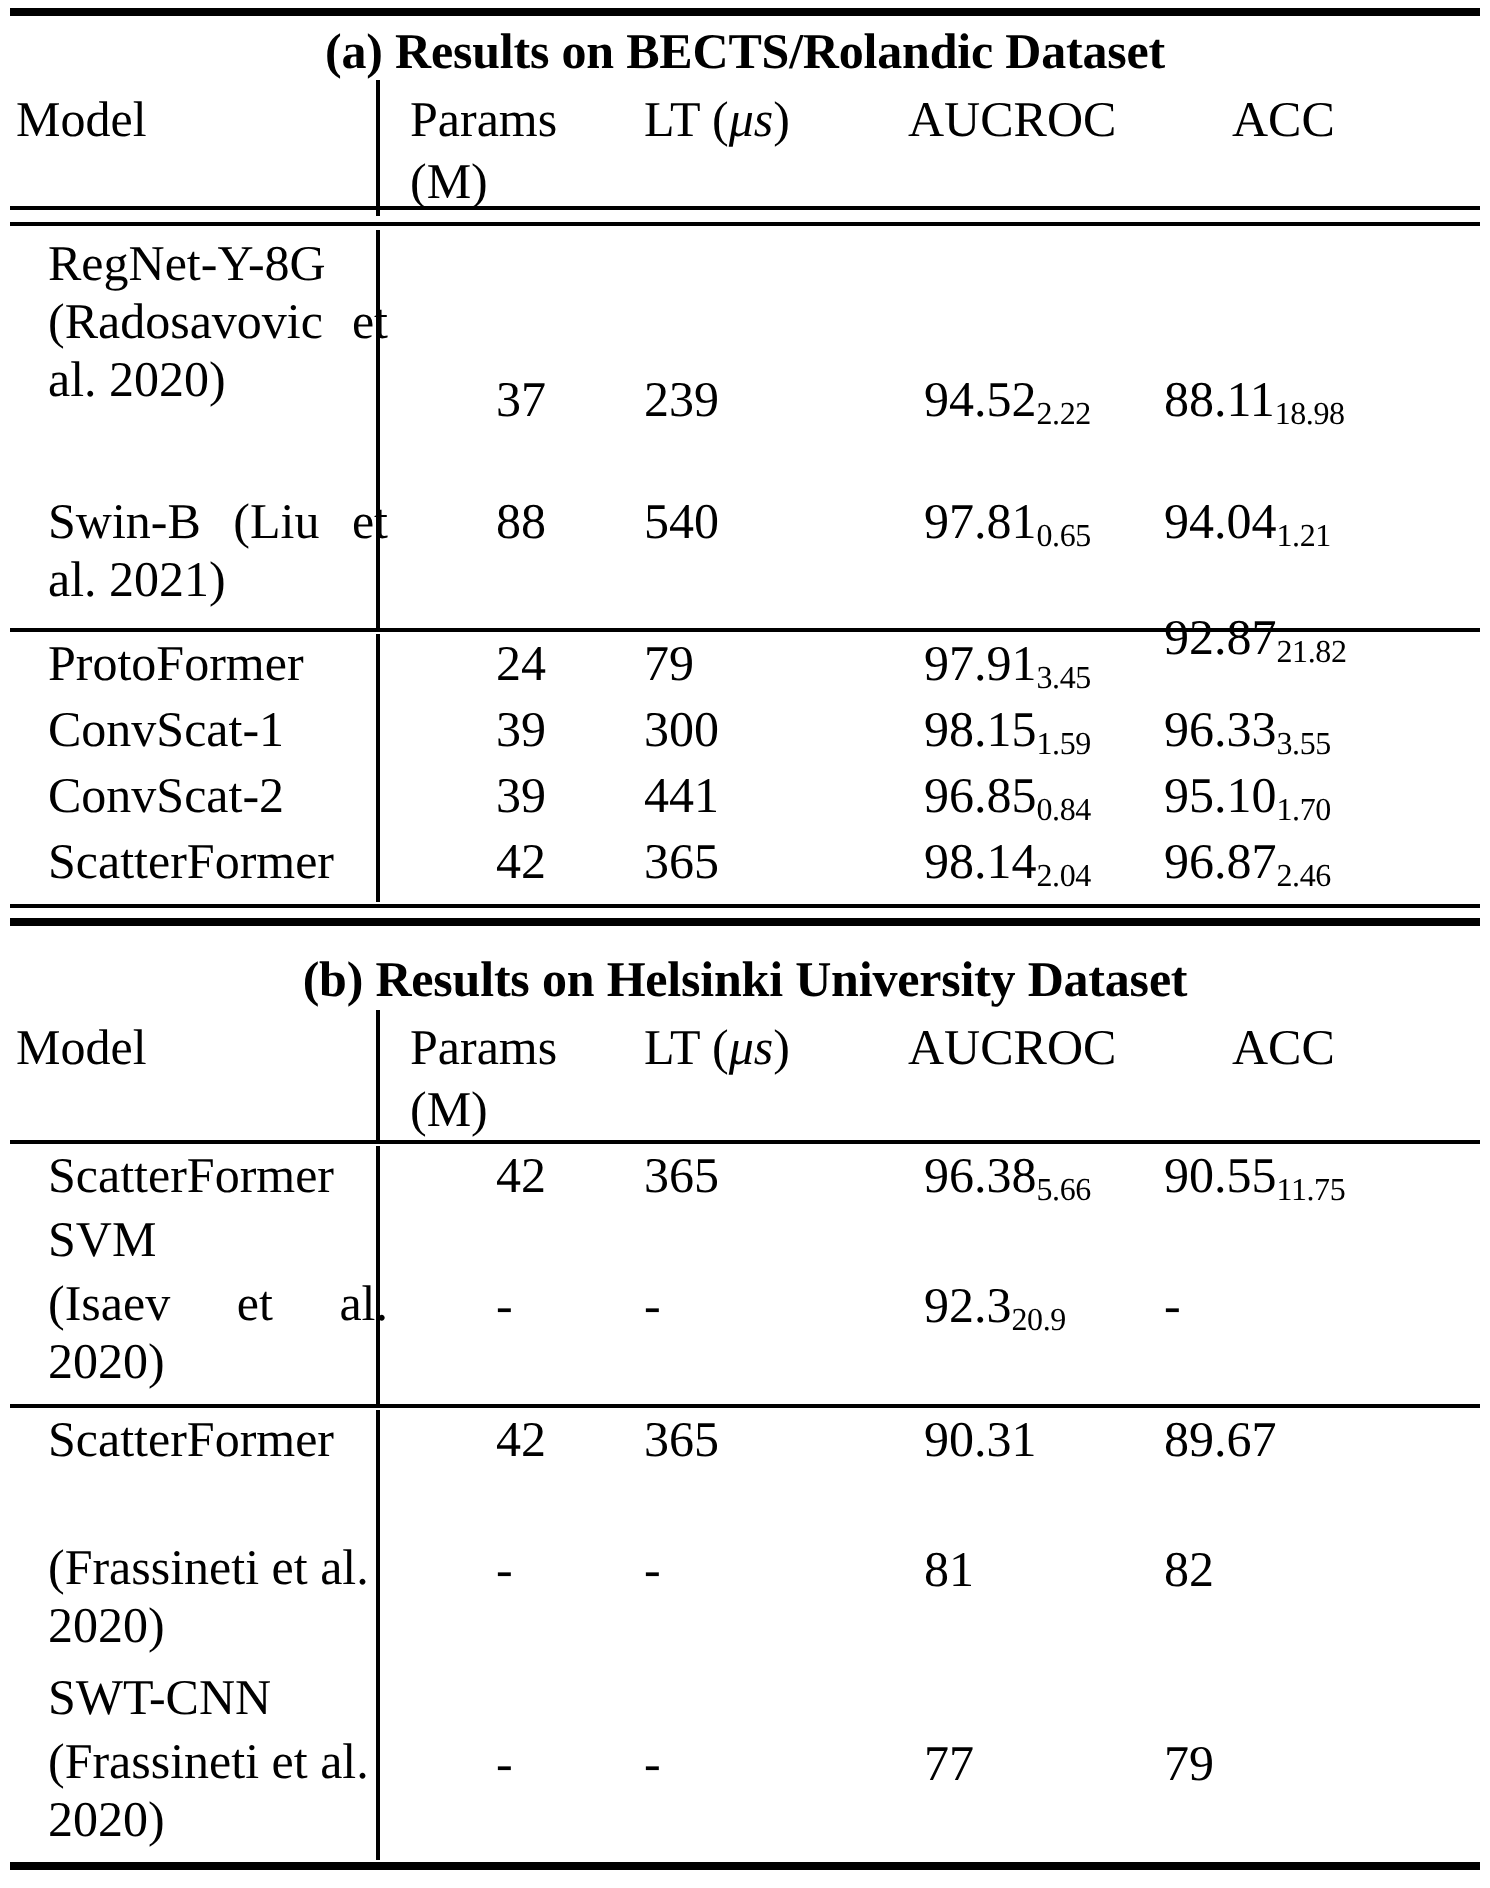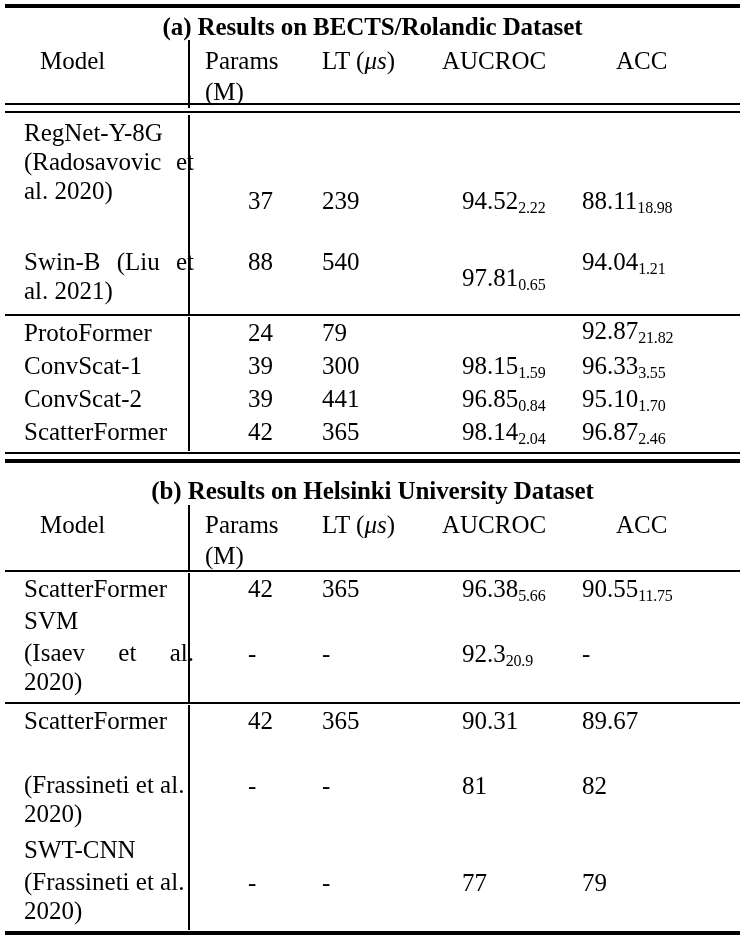--- a/index.html
+++ b/index.html
@@ -70,24 +70,24 @@
   .cell.params  { left: 205px; margin-left: 43px; }
   .cell.lt      { left: 322px; }
   .cell.aucroc  { left: 462px; }
   .cell.acc     { left: 582px; }
 
   .hdr {
     position: absolute;
     font-size: 25px;
     line-height: 31px;
   }
-  .hdr.model   { left: 40px; text-align: right; }
+  .hdr.model   { left: 8px; text-align: right; }
   .hdr.params  { left: 205px; width: 110px; }
   .hdr.lt      { left: 322px; }
-  .hdr.aucroc  { left: 442px; }
+  .hdr.aucroc  { left: 454px; }
   .hdr.acc     { left: 616px; }
 
   .mu { font-style: italic; font-family: "Liberation Serif", serif; }
 
   sub {
     font-size: 0.64em;
     vertical-align: -0.25em;
     letter-spacing: -0.2px;
   }
 
@@ -117,31 +117,32 @@
 
   <div class="cell model justify" style="top:118px; width:170px;">RegNet-Y-8G (Radosavovic et al. 2020)</div>
   <div class="cell params" style="top:186px;">37</div>
   <div class="cell lt" style="top:186px;">239</div>
   <div class="cell aucroc val" style="top:186px;"><span>94.52</span><sub>2.22</sub></div>
   <div class="cell acc val" style="top:186px;"><span>88.11</span><sub>18.98</sub></div>
 
   <div class="cell model justify" style="top:247px; width:170px;">Swin-B (Liu et al. 2021)</div>
   <div class="cell params" style="top:247px;">88</div>
   <div class="cell lt" style="top:247px;">540</div>
-  <div class="cell aucroc val" style="top:247px;margin-top:16px;"><span>97.81</span><sub>0.65</sub></div>
+  <div class="cell aucroc val" style="top:247px;"><span>97.81</span><sub>0.65</sub></div>
   <div class="cell acc val" style="top:247px;"><span>94.04</span><sub>1.21</sub></div>
 
   <div class="rule thin" style="top:314px;"></div>
 
   <div class="vrule" style="top:317px; height:134px;"></div>
 
   <div class="cell model" style="top:318px;">ProtoFormer</div>
   <div class="cell params" style="top:318px;">24</div>
   <div class="cell lt" style="top:318px;">79</div>
-  <div class="cell acc val" style="top:316px;"><span>92.87</span><sub>21.82</sub></div>
+  <div class="cell aucroc val" style="top:318px;"><span>97.91</span><sub>3.45</sub></div>
+  <div class="cell acc val" style="top:305px;"><span>92.87</span><sub>21.82</sub></div>
 
   <div class="cell model" style="top:351px;">ConvScat-1</div>
   <div class="cell params" style="top:351px;">39</div>
   <div class="cell lt" style="top:351px;">300</div>
   <div class="cell aucroc val" style="top:351px;"><span>98.15</span><sub>1.59</sub></div>
   <div class="cell acc val" style="top:351px;"><span>96.33</span><sub>3.55</sub></div>
 
   <div class="cell model" style="top:384px;">ConvScat-2</div>
   <div class="cell params" style="top:384px;">39</div>
   <div class="cell lt" style="top:384px;">441</div>

